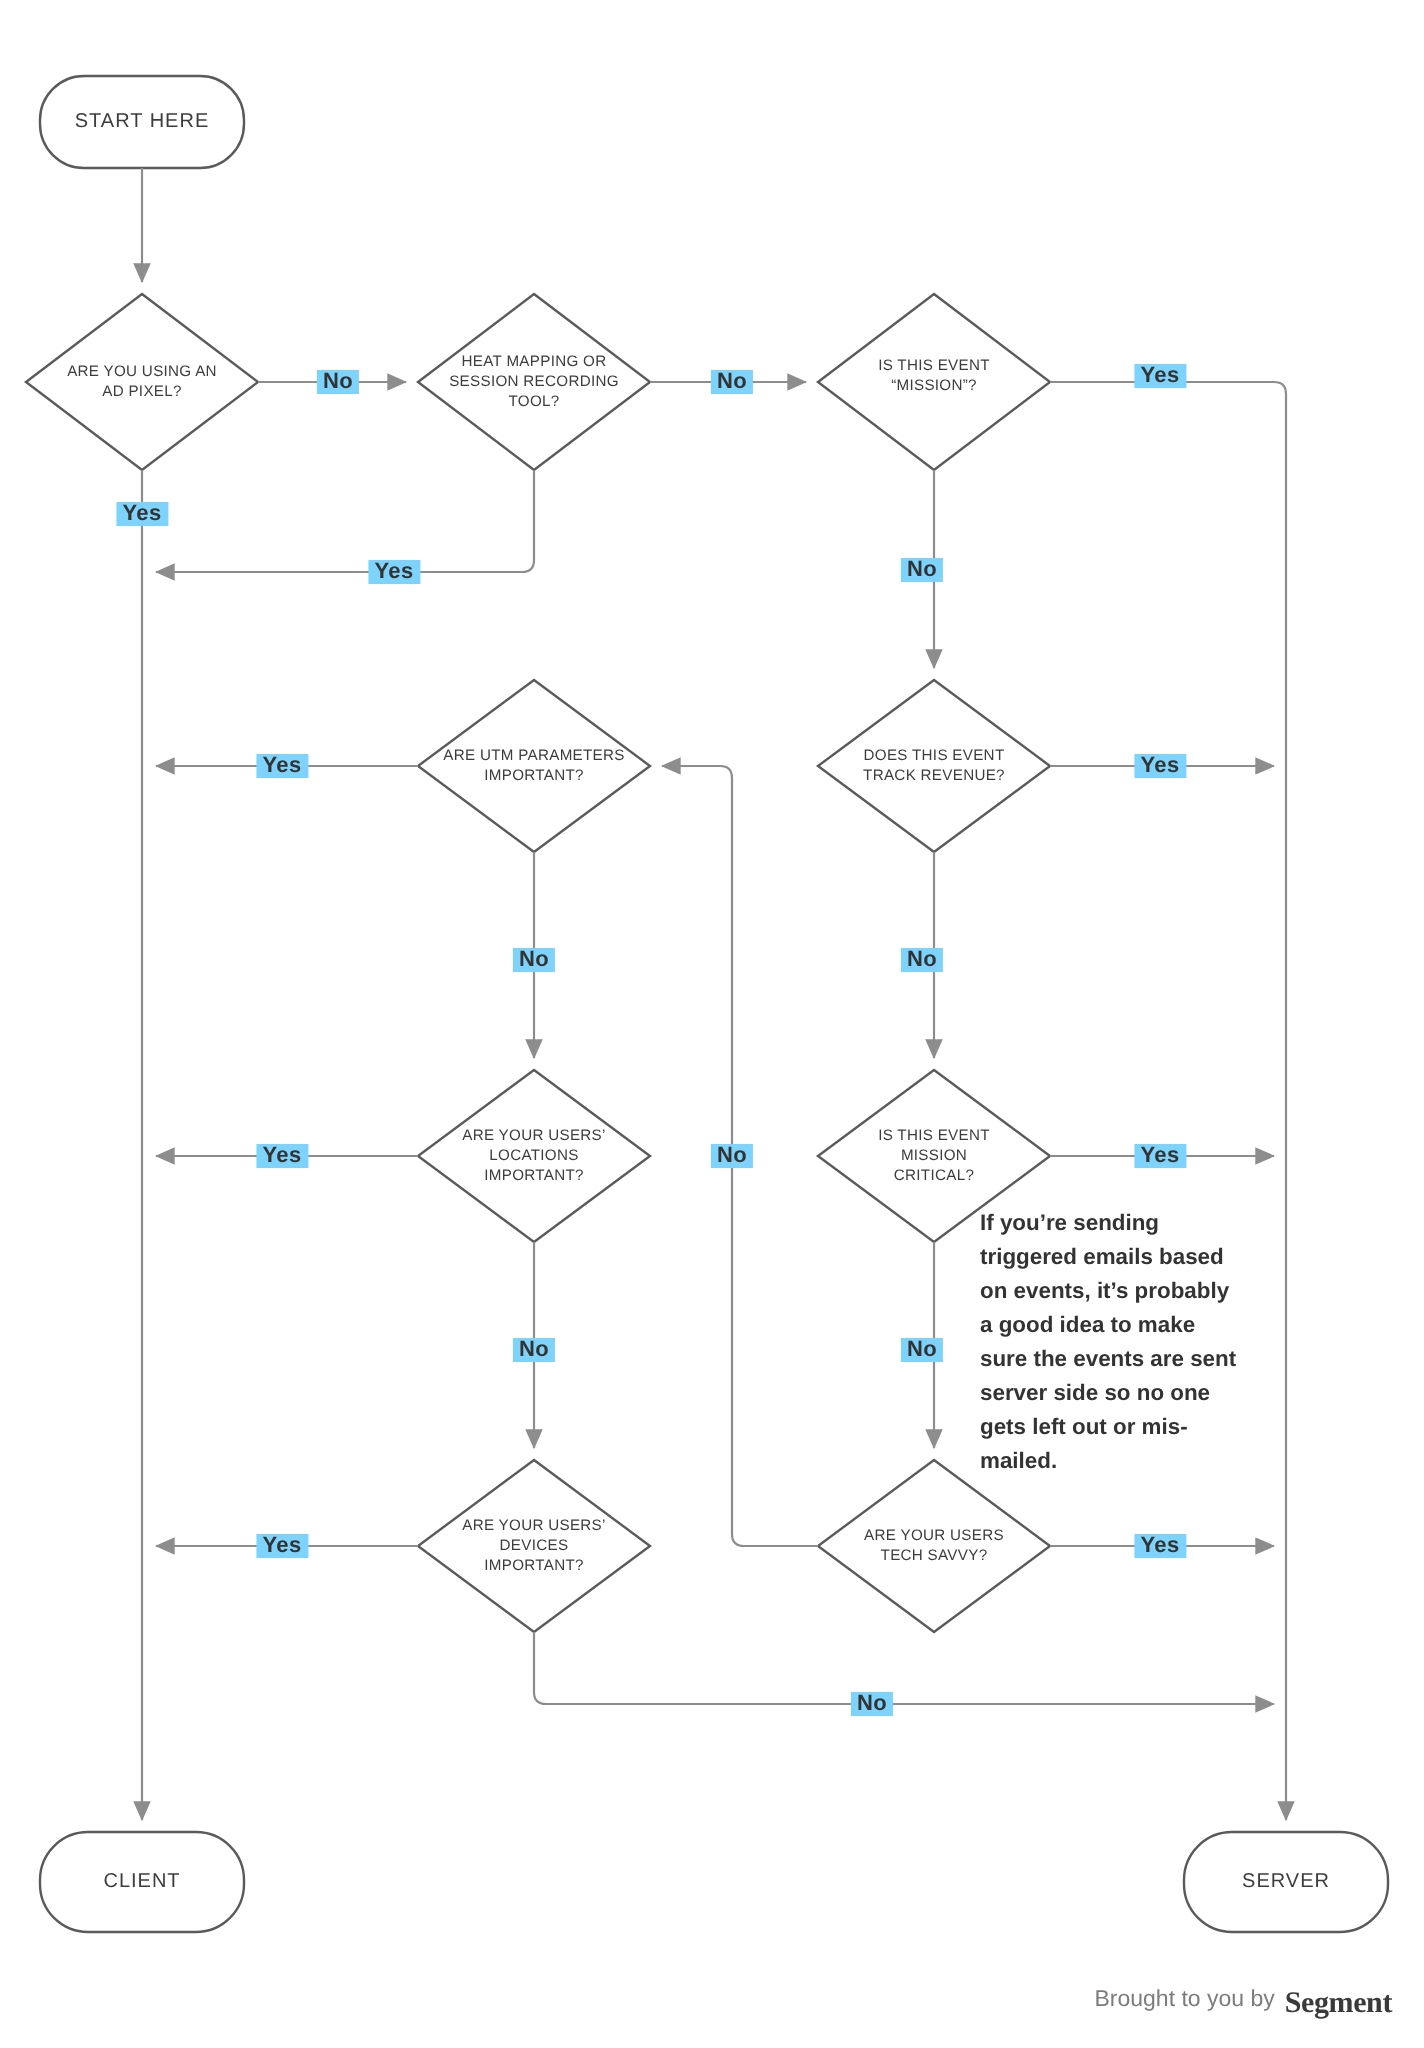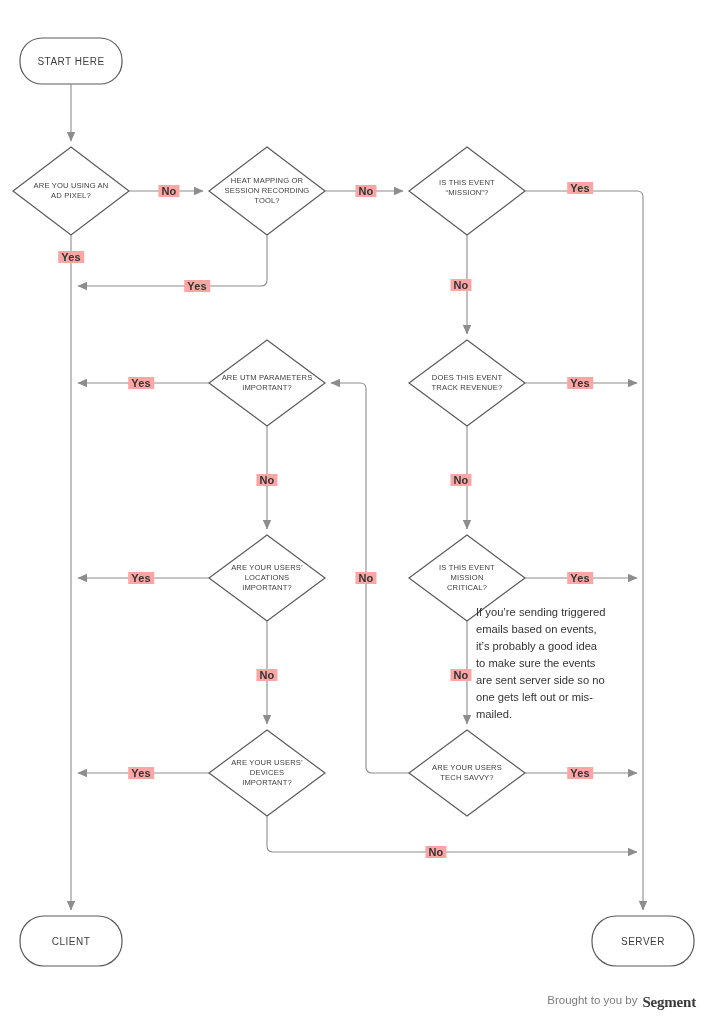--- a/index.html
+++ b/index.html
@@ -56,21 +56,21 @@
     font-size: 10px;
     letter-spacing: 0.5px;
     color: #3d3d3d;
     transform: translate(-50%, -50%);
   }
   .edge-label {
     position: absolute;
     font-size: 11px;
     font-weight: bold;
     color: #333333;
-    background: #fca5a5;
+    background: #7dd3fc;
     padding: 0 3px;
     transform: translate(-50%, -50%);
     letter-spacing: 0.2px;
   }
   .note {
     position: absolute;
     font-size: 11.2px;
     line-height: 1.52;
     color: #333333;
     width: 140px;
@@ -234,20 +234,20 @@
   <div class="edge-label" style="left:141px; top:578px;">Yes</div>
   <div class="edge-label" style="left:267px; top:675px;">No</div>
   <div class="edge-label" style="left:580px; top:578px;">Yes</div>
   <div class="edge-label" style="left:461px; top:675px;">No</div>
   <div class="edge-label" style="left:141px; top:773px;">Yes</div>
   <div class="edge-label" style="left:366px; top:578px;">No</div>
   <div class="edge-label" style="left:580px; top:773px;">Yes</div>
   <div class="edge-label" style="left:436px; top:852px;">No</div>
 
 
-  <div class="note" style="left:476px; top:604px; width:132px;">If you’re sending triggered emails based on events, it’s probably a good idea to make sure the events are sent server side so no one gets left out or mis-mailed.</div>
+  <div class="note" style="left:490px; top:604px; width:132px;font-weight:bold;">If you’re sending triggered emails based on events, it’s probably a good idea to make sure the events are sent server side so no one gets left out or mis-mailed.</div>
 
   <div class="footer">
     <span>Brought to you by</span>
     <span class="footer-brand">Segment</span>
   </div>
 
 </div>
 
 </body></html>

